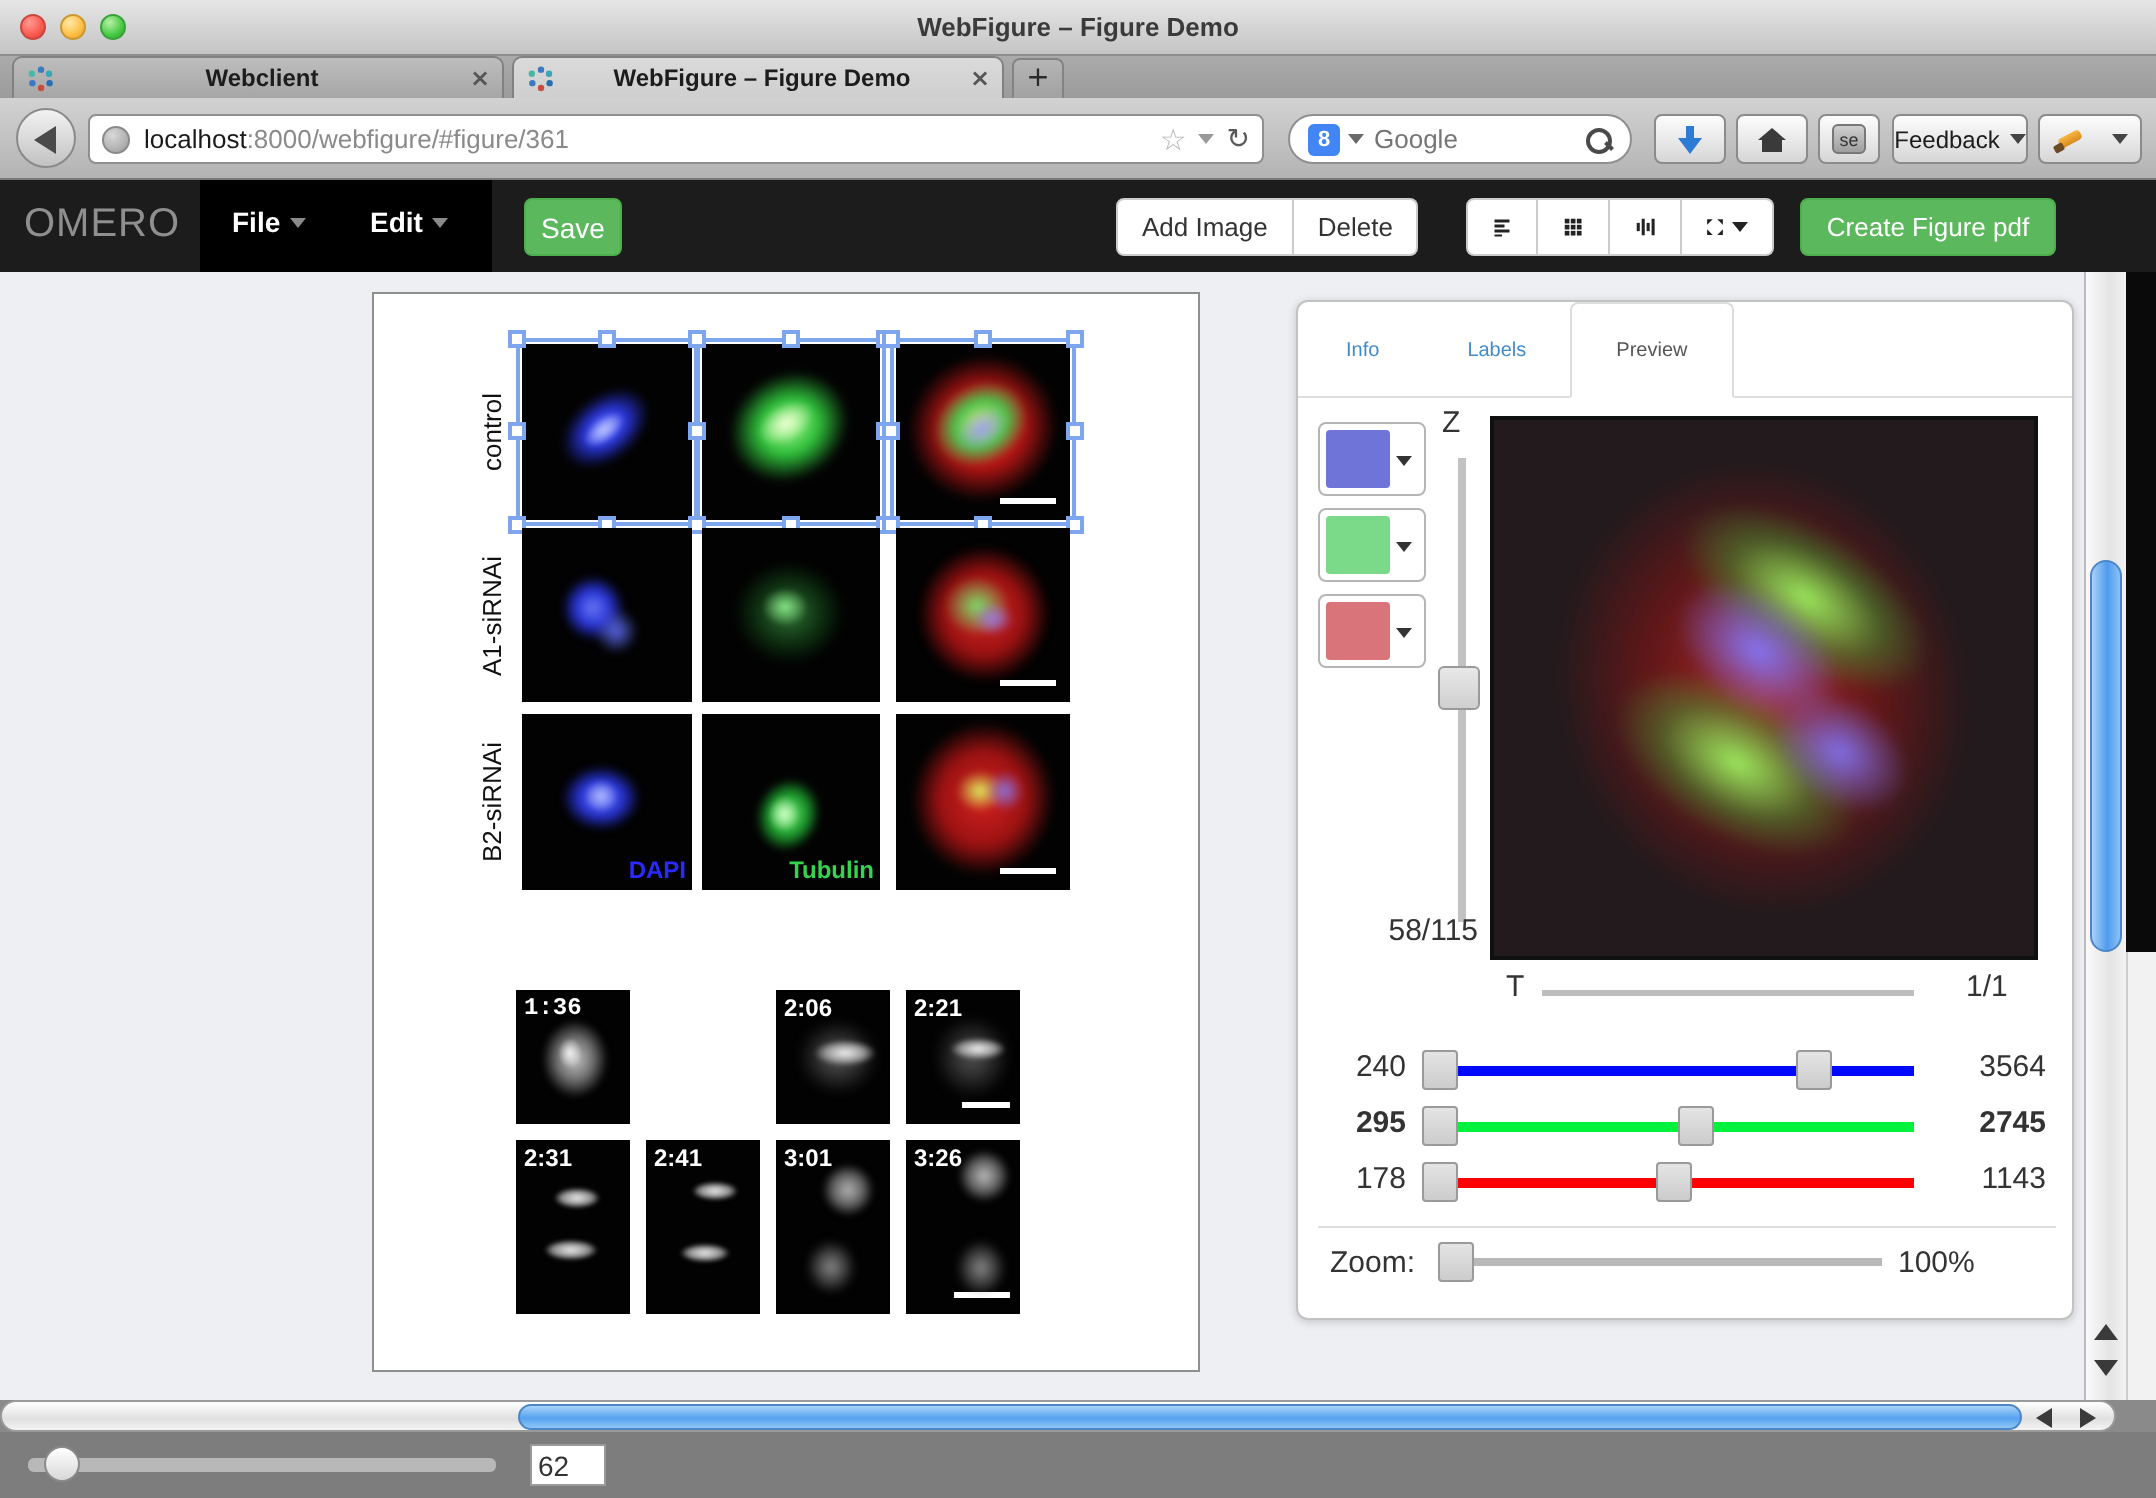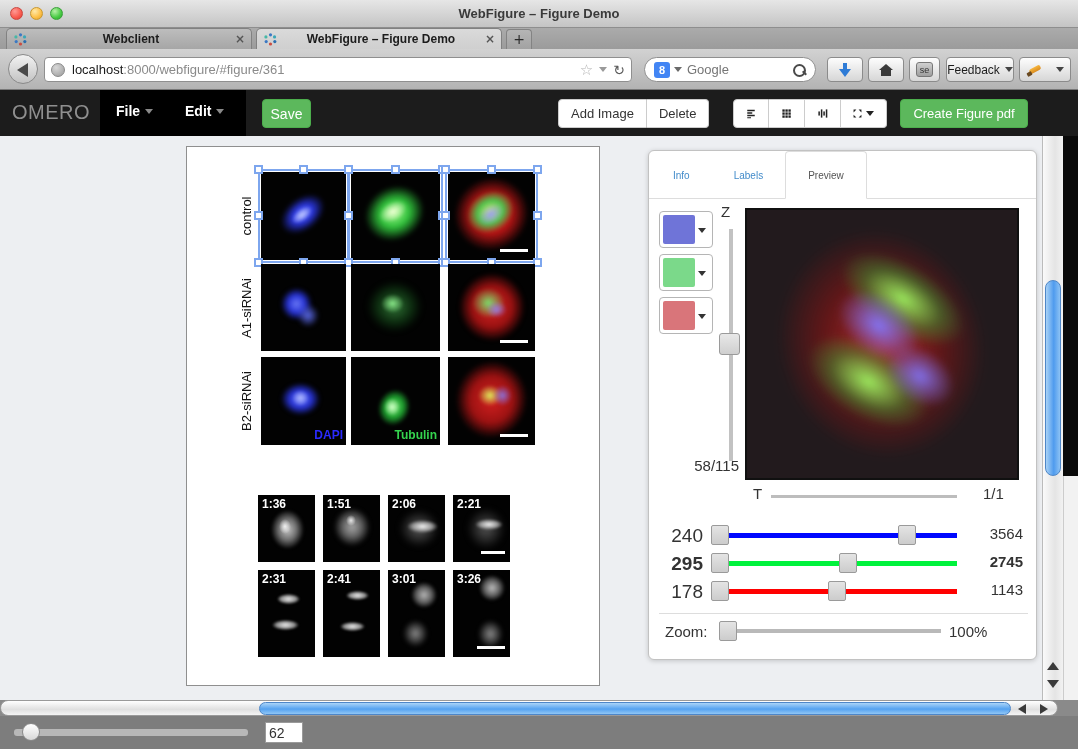--- a/index.html
+++ b/index.html
@@ -159,21 +159,21 @@
   .preview span { position:absolute; border-radius:50%; display:block; }
   .pv-b1 { left:12%; top:7%; width:76%; height:86%; background:radial-gradient(closest-side,rgba(205,40,40,.8) 0%,rgba(150,20,20,.55) 55%,rgba(90,10,15,0) 100%); transform:rotate(-18deg); filter:blur(4px); }
   .pv-b2 { left:32%; top:20%; width:52%; height:26%; background:radial-gradient(closest-side,rgba(160,255,100,.9),rgba(60,190,60,.4) 60%,rgba(40,150,40,0)); transform:rotate(32deg); filter:blur(3px); }
   .pv-b3 { left:20%; top:50%; width:50%; height:28%; background:radial-gradient(closest-side,rgba(160,255,100,.9),rgba(60,190,60,.4) 60%,rgba(40,150,40,0)); transform:rotate(30deg); filter:blur(3px); }
   .pv-b4 { left:32%; top:32%; width:34%; height:22%; background:radial-gradient(closest-side,rgba(130,120,255,.95),rgba(95,85,235,0)); transform:rotate(35deg); filter:blur(3px); }
   .pv-b5 { left:50%; top:52%; width:28%; height:20%; background:radial-gradient(closest-side,rgba(130,120,255,.9),rgba(95,85,235,0)); transform:rotate(35deg); filter:blur(3px); }
   .tlabel { position:absolute; left:104px; top:334px; font-size:15px; color:#333; }
   .ttrack { position:absolute; left:122px; top:344px; width:186px; height:3px; background:#bdbdbd; }
   .tvalue { position:absolute; left:334px; top:334px; font-size:15px; color:#333; }
   .chrow { position:absolute; left:0; width:100%; height:24px; }
-  .chstart { position:absolute; left:8px; top:2px; width:46px; text-align:right; font-size:19px; color:#333; }
+  .chstart { position:absolute; left:8px; top:2px; width:46px; text-align:right; font-size:15px; color:#333; }
   .chtrack { position:absolute; left:62px; top:10px; width:246px; height:5px; }
   .chhandle { position:absolute; top:-8px; width:18px; height:20px; background:linear-gradient(#e4e4e4,#cccccc); border:1px solid #9a9a9a; border-radius:2px; }
   .chend { position:absolute; left:314px; top:2px; width:60px; text-align:right; font-size:15px; color:#333; }
   .pdivider { position:absolute; left:10px; top:462px; width:369px; height:1px; background:#ddd; }
   .zoomlabel { position:absolute; left:16px; top:472px; font-size:15px; color:#333; }
   .zoomhandle { position:absolute; left:70px; top:470px; width:18px; height:20px; background:linear-gradient(#e4e4e4,#cccccc); border:1px solid #9a9a9a; border-radius:2px; }
   .zoomtrack { position:absolute; left:88px; top:478px; width:204px; height:4px; background:#b9b9b9; }
   .zoomvalue { position:absolute; left:300px; top:472px; font-size:15px; color:#333; }
 
   
@@ -405,25 +405,22 @@
     <div class="micro b2-tub" style="left:351px; top:221px; width:89px; height:88px;">
       <span class="chlabel" style="color:#35d44f;">Tubulin</span>
     </div>
     <div class="micro b2-mrg" style="left:448px; top:221px; width:87px; height:88px;">
       <span class="b1"></span>
         <span class="b2"></span>
         <span class="b3"></span>
       <span class="scalebar" style="right:7px; bottom:8px; width:28px; height:3px;"></span>
     </div>
 
-    <div class="micro ts-a" style="left:258px; top:359px; width:57px; height:67px;">
+    <div class="micro ts-a" style="left:258px; top:359px; width:57px; height:67px;font-family:Liberation Mono, monospace;">
         <span class="tstamp">1:36</span>
-      </div>
-    <div class="micro ts-b" style="left:323px; top:359px; width:57px; height:67px;">
-        <span class="tstamp">1:51</span>
       </div>
     <div class="micro ts-c" style="left:388px; top:359px; width:57px; height:67px;">
         <span class="tstamp">2:06</span>
       </div>
     <div class="micro ts-d" style="left:453px; top:359px; width:57px; height:67px;">
       <span class="tstamp">2:21</span>
       <span class="scalebar" style="right:5px; bottom:8px; width:24px; height:3px;"></span>
     </div>
 
     <div class="micro ts-e" style="left:258px; top:434px; width:57px; height:87px;">

